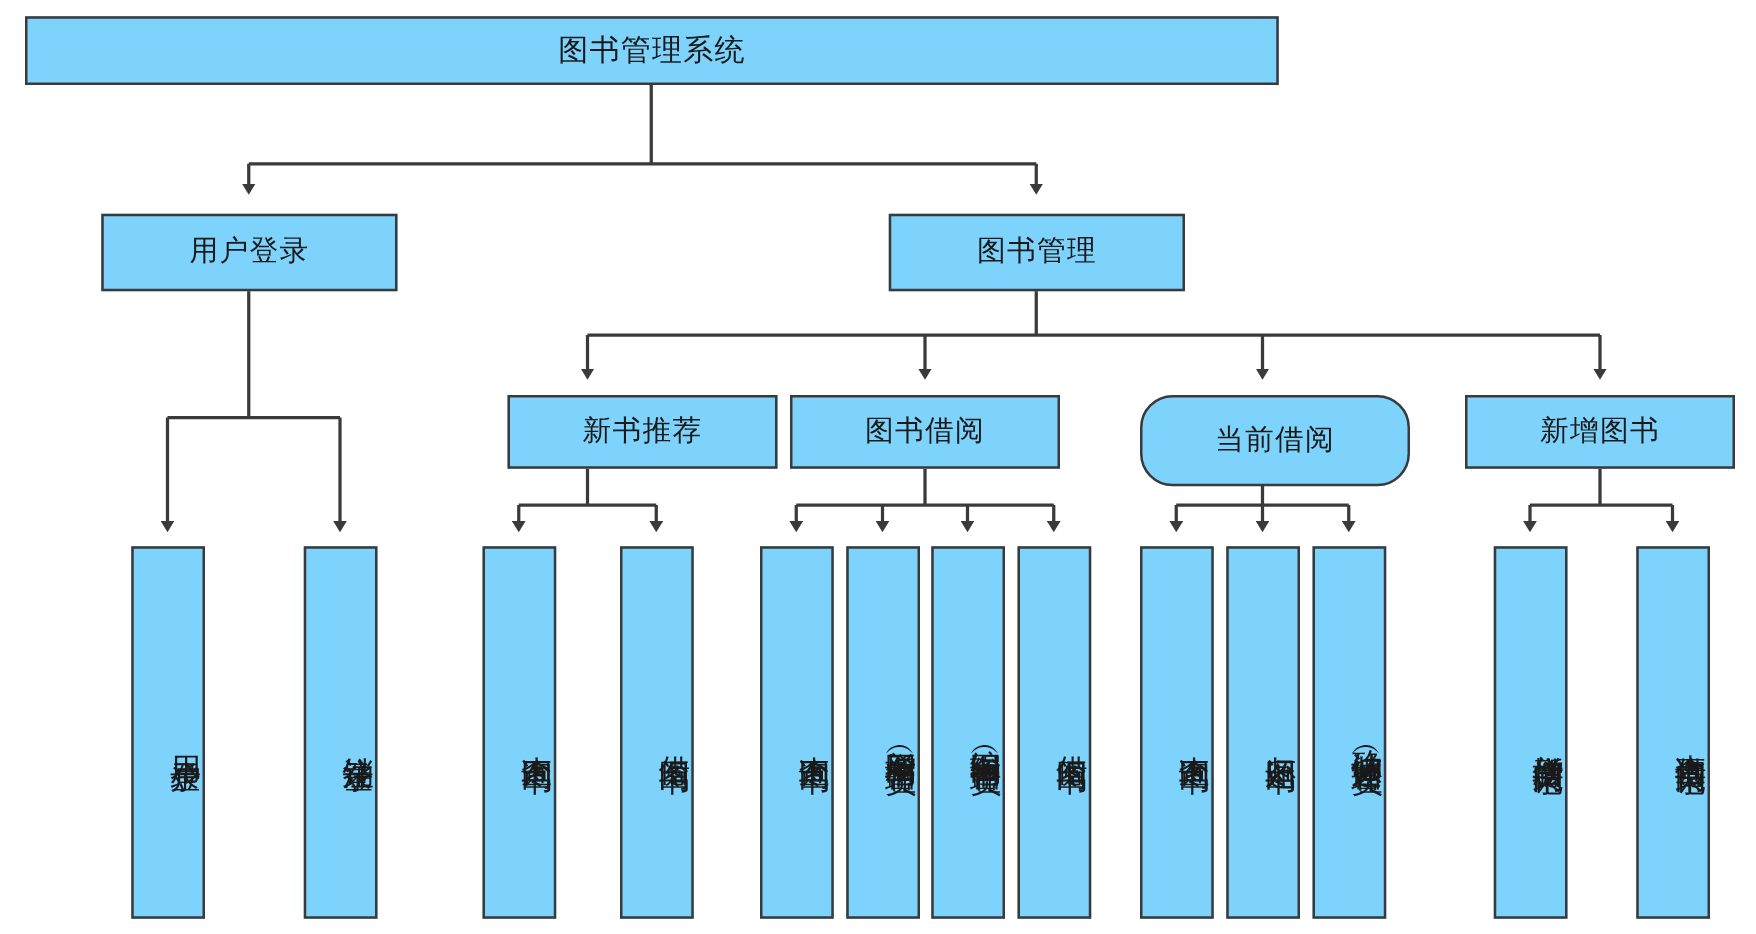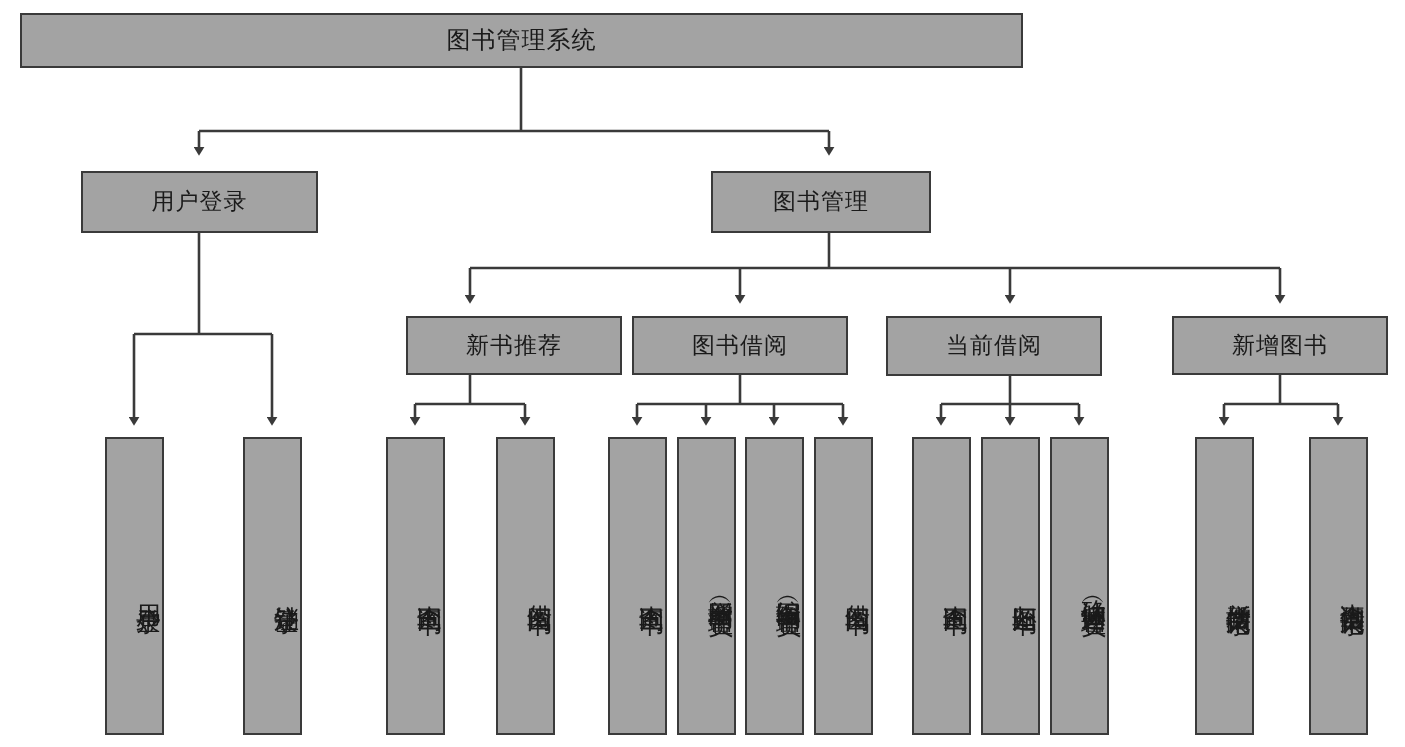--- a/index.html
+++ b/index.html
@@ -22,21 +22,21 @@
     left: 0;
     top: 0;
     width: 1405px;
     height: 747px;
     pointer-events: none;
   }
   .node {
     position: absolute;
     box-sizing: border-box;
     border: 2px solid #3a3a3a;
-    background: #a3a3a3;
+    background: #7dd3fc;
     display: flex;
     align-items: center;
     justify-content: center;
     color: #1a1a1a;
   }
   .node-h {
     font-size: 23px;
     letter-spacing: 1px;
     line-height: 1.2;
   }
@@ -125,33 +125,33 @@
   </svg>
 
   <div class="node node-h node-root" style="left:20px; top:13px; width:1003px; height:55px;">
     <span>图书管理系统</span>
   </div>
 
   <div class="node node-h" style="left:81px; top:171px; width:237px; height:62px;">
     <span>用户登录</span>
   </div>
 
-  <div class="node node-h" style="left:711px; top:171px; width:220px; height:62px;">
+  <div class="node node-h" style="left:711px; top:171px; width:237px; height:62px;">
     <span>图书管理</span>
   </div>
 
   <div class="node node-h" style="left:362px; top:316px; width:216px; height:59px;margin-left:44px;">
     <span>新书推荐</span>
   </div>
 
   <div class="node node-h" style="left:632px; top:316px; width:216px; height:59px;">
     <span>图书借阅</span>
   </div>
 
-  <div class="node node-h" style="left:886px; top:316px; width:216px; height:60px;">
+  <div class="node node-h" style="left:912px; top:316px; width:216px; height:73px;border-radius:26px;">
     <span>当前借阅</span>
   </div>
 
   <div class="node node-h" style="left:1172px; top:316px; width:216px; height:59px;">
     <span>新增图书</span>
   </div>
 
   <div class="node node-v" style="left:105px; top:437px; width:59px; height:298px;">
     <span class="vlabel">用户登录</span>
   </div>

